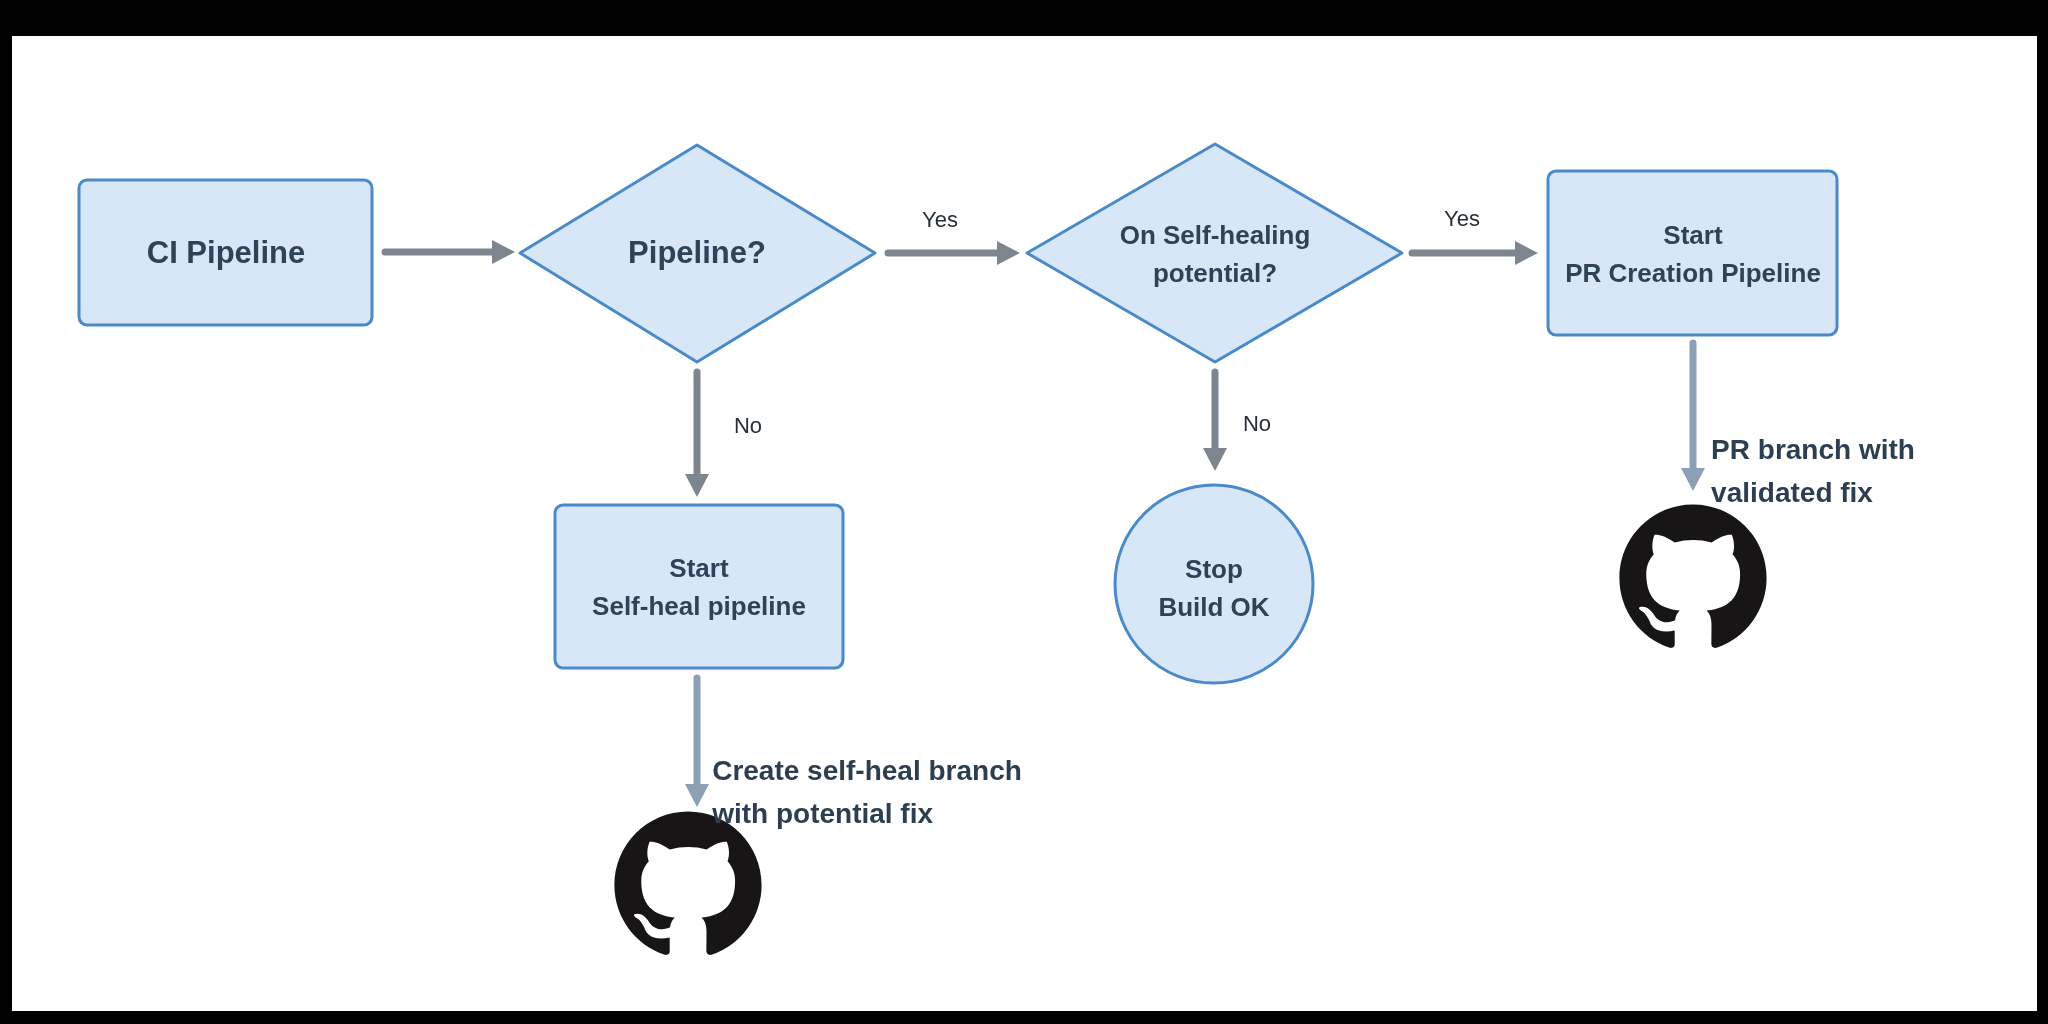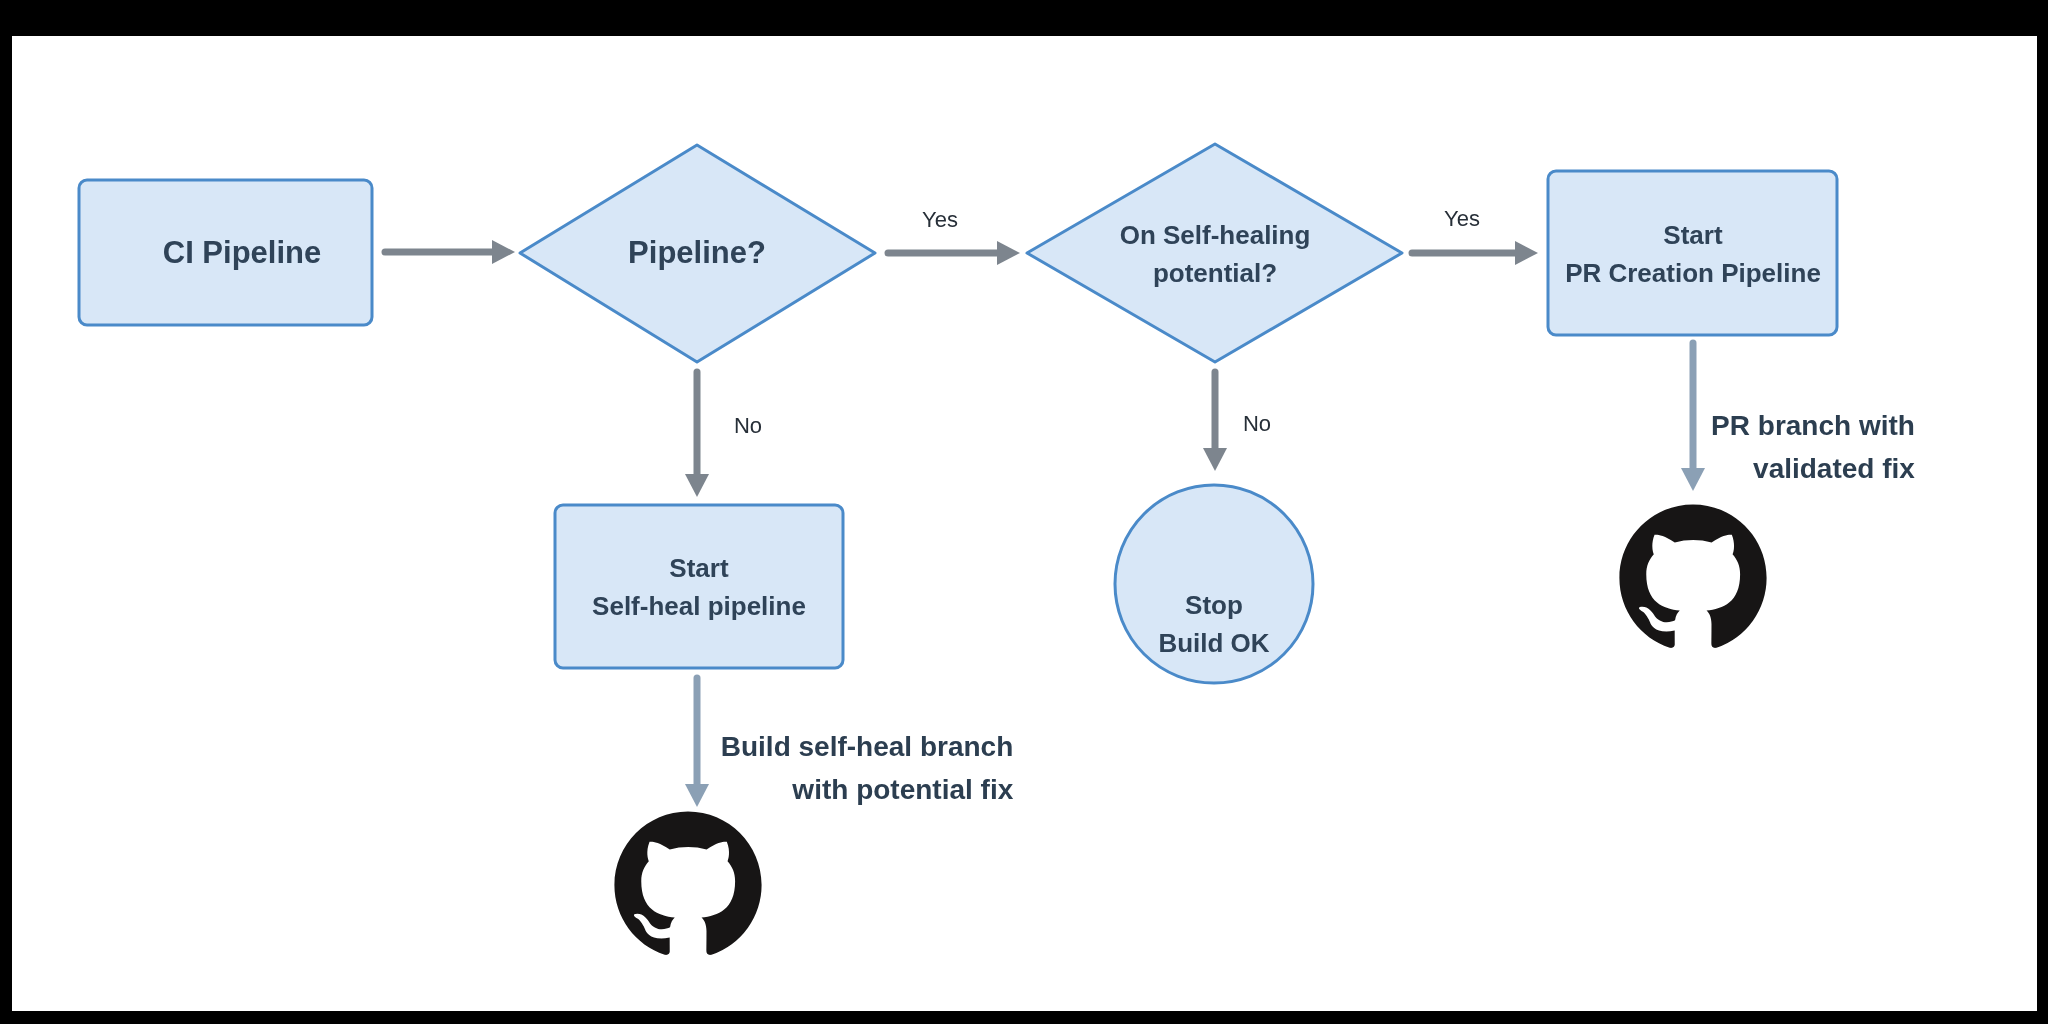--- a/index.html
+++ b/index.html
@@ -67,26 +67,27 @@
     position:absolute;
     transform:translate(-50%,-50%);
     text-align:left;
     color:var(--edge-label-text);
     font-weight:400;
     font-size:22px;
   }
   .ann-lbl{
     position:absolute;
     transform:translate(-50%,-50%);
-    text-align:right;
+    text-align:left;
     white-space:pre-line;
     color:var(--annotation-text);
     font-weight:700;
     font-size:28px;
     line-height:1.55;
+    margin-top:24px;
   }
 </style>
 </head>
 <body>
 
 <div class="stage">
   <div class="panel"></div>
 
   <svg class="shapes" viewBox="0 0 2048 1024" aria-hidden="true">
 
@@ -128,33 +129,33 @@
     </g>
 
     <g transform="translate(614.4,811.4) scale(9.2)">
       <path class="github-mark" fill-rule="evenodd" clip-rule="evenodd" d="M8 0C3.58 0 0 3.58 0 8c0 3.54 2.29 6.53 5.47 7.59.4.07.55-.17.55-.38 0-.19-.01-.82-.01-1.49-2.01.37-2.53-.49-2.69-.94-.09-.23-.48-.94-.82-1.13-.28-.15-.68-.52-.01-.53.63-.01 1.08.58 1.23.82.72 1.21 1.87.87 2.33.66.07-.52.28-.87.51-1.07-1.78-.2-3.64-.89-3.64-3.95 0-.87.31-1.59.82-2.15-.08-.2-.36-1.02.08-2.12 0 0 .67-.21 2.2.82.64-.18 1.32-.27 2-.27s1.36.09 2 .27c1.53-1.04 2.2-.82 2.2-.82.44 1.1.16 1.92.08 2.12.51.56.82 1.27.82 2.15 0 3.07-1.87 3.75-3.65 3.95.29.25.54.73.54 1.48 0 1.07-.01 1.93-.01 2.2 0 .21.15.46.55.38A8.01 8.01 0 0 0 16 8c0-4.42-3.58-8-8-8z"></path>
     </g>
     <g transform="translate(1619.4,504.4) scale(9.2)">
       <path class="github-mark" fill-rule="evenodd" clip-rule="evenodd" d="M8 0C3.58 0 0 3.58 0 8c0 3.54 2.29 6.53 5.47 7.59.4.07.55-.17.55-.38 0-.19-.01-.82-.01-1.49-2.01.37-2.53-.49-2.69-.94-.09-.23-.48-.94-.82-1.13-.28-.15-.68-.52-.01-.53.63-.01 1.08.58 1.23.82.72 1.21 1.87.87 2.33.66.07-.52.28-.87.51-1.07-1.78-.2-3.64-.89-3.64-3.95 0-.87.31-1.59.82-2.15-.08-.2-.36-1.02.08-2.12 0 0 .67-.21 2.2.82.64-.18 1.32-.27 2-.27s1.36.09 2 .27c1.53-1.04 2.2-.82 2.2-.82.44 1.1.16 1.92.08 2.12.51.56.82 1.27.82 2.15 0 3.07-1.87 3.75-3.65 3.95.29.25.54.73.54 1.48 0 1.07-.01 1.93-.01 2.2 0 .21.15.46.55.38A8.01 8.01 0 0 0 16 8c0-4.42-3.58-8-8-8z"></path>
     </g>
   </svg>
 
-  <div class="lbl lbl-lg" style="left:242px;top:253px;">CI Pipeline</div>
+  <div class="lbl lbl-lg" style="left:226px;top:253px;">CI Pipeline</div>
   <div class="lbl lbl-lg" style="left:697px;top:253px;">Pipeline?</div>
   <div class="lbl lbl-md" style="left:1215px;top:255px;">On Self-healing
 potential?</div>
   <div class="lbl lbl-md" style="left:1693px;top:255px;">Start
 PR Creation Pipeline</div>
   <div class="lbl lbl-md" style="left:699px;top:588px;">Start
 Self-heal pipeline</div>
-  <div class="lbl lbl-md" style="left:1214px;top:589px;margin-top:36px;">Stop
+  <div class="lbl lbl-md" style="left:1214px;top:589px;">Stop
 Build OK</div>
 
   <div class="edge-lbl" style="left:940px;top:220px;">Yes</div>
   <div class="edge-lbl" style="left:748px;top:426px;">No</div>
   <div class="edge-lbl" style="left:1462px;top:219px;">Yes</div>
   <div class="edge-lbl" style="left:1257px;top:424px;">No</div>
 
-  <div class="ann-lbl" style="left:867px;top:768px;">Build self-heal branch
+  <div class="ann-lbl" style="left:867px;top:768px;">Create self-heal branch
 with potential fix</div>
   <div class="ann-lbl" style="left:1813px;top:447px;">PR branch with
 validated fix</div>
 </div>
 
 </body></html>

